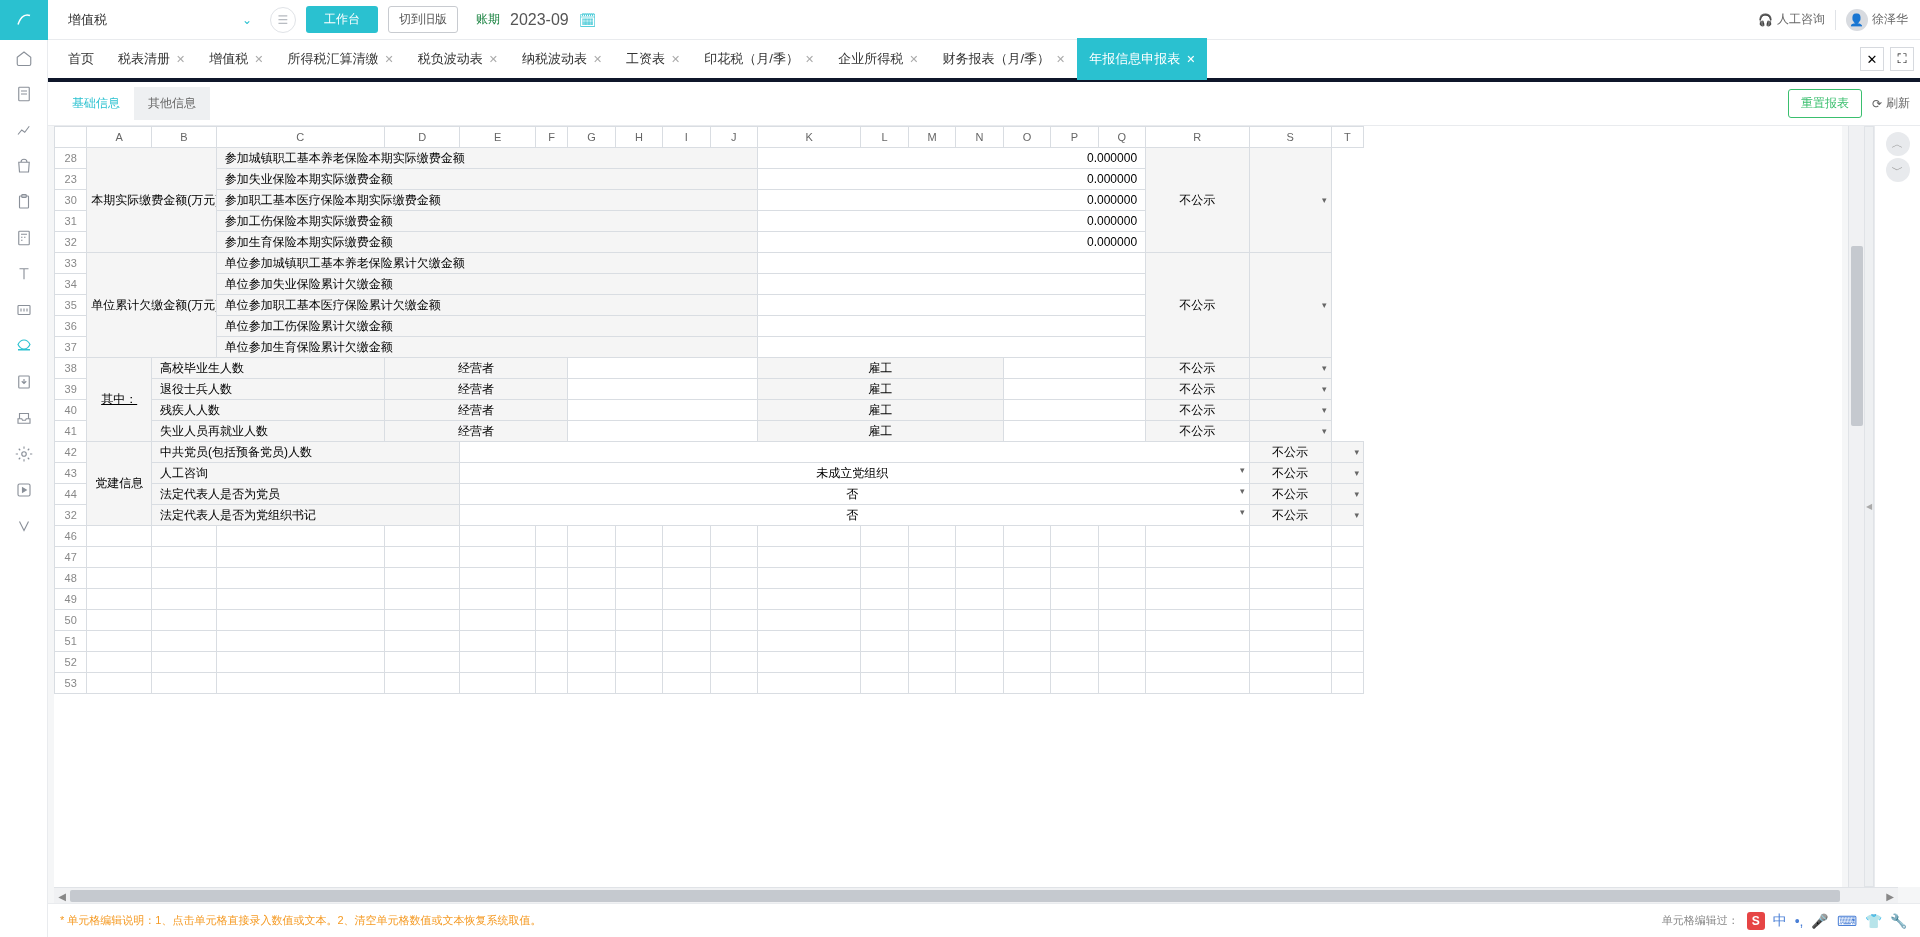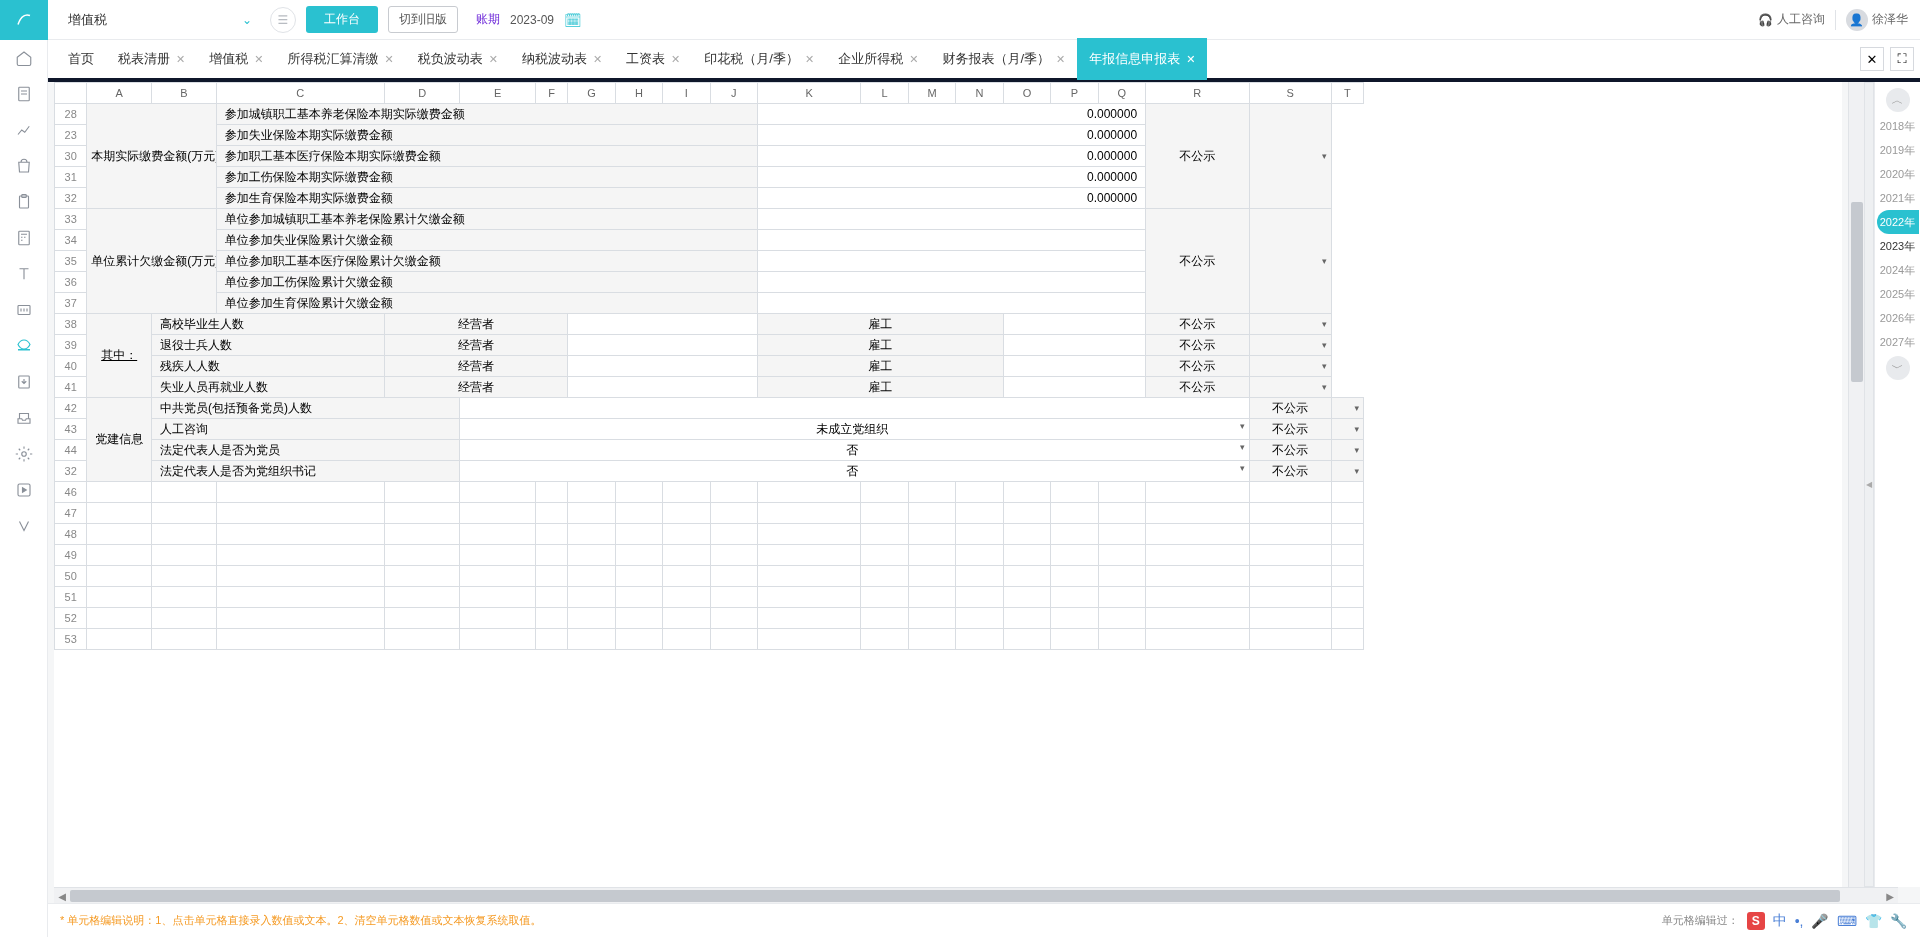--- a/index.html
+++ b/index.html
@@ -15,22 +15,22 @@
 
 .main { flex: 1; display: flex; flex-direction: column; min-width: 0; }
 
 .topbar { height: 40px; background: #fff; border-bottom: 1px solid #e9ebee; display: flex; align-items: center; padding: 0 12px; gap: 10px; }
 .crumb { display: flex; align-items: center; gap: 4px; padding: 0 8px; min-width: 200px; }
 .crumb-text { font-size: 13px; color: #333; }
 .crumb-arrow { color: #2ac1d0; font-size: 12px; margin-left: auto; }
 .round-btn { width: 26px; height: 26px; border-radius: 50%; border: 1px solid #e0e3e7; display: flex; align-items: center; justify-content: center; color: #b8bcc2; cursor: pointer; font-size: 12px; }
 .btn-primary { background: #2ac1d0; color: #fff; border: none; padding: 5px 18px; border-radius: 3px; font-size: 12px; cursor: pointer; }
 .btn-outline { background: #fff; border: 1px solid #c8cbd0; padding: 4px 10px; border-radius: 3px; font-size: 12px; cursor: pointer; color: #555; }
-.period-label { font-size: 12px; color: #6d28d9; margin-left: 8px; }
-.period-value { font-size: 12px; color: #555; }
+.period-label { font-size: 12px; color: #15803d; margin-left: 8px; }
+.period-value { font-size: 16px; color: #555; }
 .cal-icon { color: #2ac1d0; font-size: 14px; }
 .topbar-right { margin-left: auto; display: flex; align-items: center; gap: 10px; }
 .link { display: flex; align-items: center; gap: 4px; font-size: 12px; color: #666; cursor: pointer; }
 .avatar { width: 22px; height: 22px; border-radius: 50%; background: #d8dbe0; display: inline-flex; align-items: center; justify-content: center; color: #fff; font-size: 12px; }
 
 .tabbar { height: 42px; background: #fff; border-bottom: 4px solid #0f172a; display: flex; align-items: center; padding: 0 8px; position: relative; }
 .tab { padding: 0 12px; height: 42px; display: flex; align-items: center; gap: 6px; font-size: 13px; color: #333; cursor: pointer; }
 .tab .close { font-size: 11px; color: #aaa; }
 .tab.active { background: #2ac1d0; color: #fff; }
 .tab.active .close { color: #fff; }
@@ -238,20 +238,33 @@
             <span>年报信息申报表</span>
             <span class="close">✕</span>
           </div>
         </div>
       <div class="tabbar-tools">
         <div class="tool-btn">✕</div>
         <div class="tool-btn">⛶</div>
       </div>
     </div>
 
+    <div class="subbar">
+      <div class="subtabs">
+        <div class="subtab active">基础信息</div>
+        <div class="subtab inactive">其他信息</div>
+      </div>
+      <div class="subbar-right">
+        <button class="btn-green-outline">重置报表</button>
+        <button class="btn-refresh">
+            <span>⟳</span>
+            <span>刷新</span>
+          </button>
+      </div>
+    </div>
 
     <div class="sheet-wrap">
       <div class="sheet-scroll">
         <table class="sheet">
           <colgroup>
             <col style="width:30px">
               <col style="width:60px">
               <col style="width:60px">
               <col style="width:156px">
             <col style="width:70px">
@@ -610,32 +623,20 @@
               </tr>
             </tbody>
         </table>
       </div>
       <div class="vscroll">
         <div class="vscroll-thumb" style="top:120px;height:180px;"></div>
       </div>
       <div class="expand-handle">◀</div>
       <div class="year-panel">
         <div class="year-nav">︿</div>
-        <div id="years-host">
-            <div class="year-item">2018年</div>
-            <div class="year-item">2019年</div>
-            <div class="year-item">2020年</div>
-            <div class="year-item">2021年</div>
-            <div class="year-item active">2022年</div>
-            <div class="year-item dark">2023年</div>
-            <div class="year-item">2024年</div>
-            <div class="year-item">2025年</div>
-            <div class="year-item">2026年</div>
-            <div class="year-item">2027年</div>
-          </div>
         <div class="year-nav">﹀</div>
       </div>
     </div>
 
     <div class="hscroll">
       <div class="hscroll-arrow" style="left:0">◀</div>
       <div class="hscroll-thumb" style="left:16px;width:96%;"></div>
       <div class="hscroll-arrow" style="right:0">▶</div>
     </div>
 

